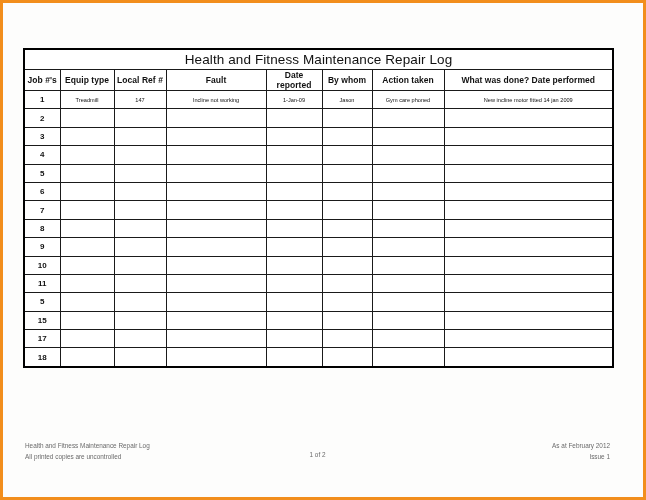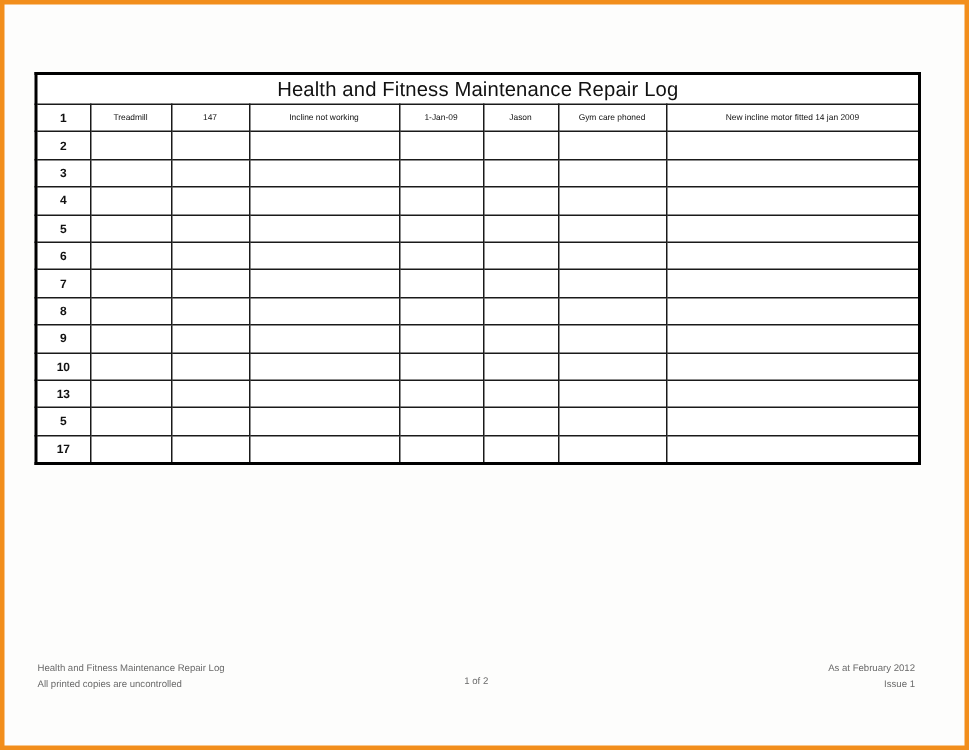--- a/index.html
+++ b/index.html
@@ -125,20 +125,30 @@
           <col class="c-fault">
         <col class="c-date">
           <col class="c-who">
           <col class="c-action">
           <col class="c-done">
       </colgroup>
       <tbody id="table-body">
         <tr class="title-row">
           <td colspan="8">Health and Fitness Maintenance Repair Log</td>
         </tr>
+        <tr class="header-row">
+          <td>Job #'s</td>
+          <td>Equip type</td>
+          <td>Local Ref #</td>
+          <td>Fault</td>
+          <td>Date reported</td>
+          <td>By whom</td>
+          <td>Action taken</td>
+          <td>What was done? Date performed</td>
+        </tr>
       <tr class="data-row">
             <td class="jobnum">1</td>
             <td>Treadmill</td>
             <td>147</td>
             <td>Incline not working</td>
             <td>1-Jan-09</td>
             <td>Jason</td>
             <td>Gym care phoned</td>
             <td>New incline motor fitted 14 jan 2009</td>
           </tr>
@@ -226,41 +236,61 @@
             <td class="jobnum">10</td>
             <td></td>
             <td></td>
             <td></td>
             <td></td>
             <td></td>
             <td></td>
             <td></td>
           </tr>
           <tr class="data-row">
-            <td class="jobnum">13</td>
+            <td class="jobnum">11</td>
             <td></td>
             <td></td>
             <td></td>
             <td></td>
             <td></td>
             <td></td>
             <td></td>
           </tr>
           <tr class="data-row">
             <td class="jobnum">5</td>
             <td></td>
             <td></td>
             <td></td>
             <td></td>
             <td></td>
             <td></td>
             <td></td>
           </tr>
           <tr class="data-row">
+            <td class="jobnum">15</td>
+            <td></td>
+            <td></td>
+            <td></td>
+            <td></td>
+            <td></td>
+            <td></td>
+            <td></td>
+          </tr>
+          <tr class="data-row">
             <td class="jobnum">17</td>
+            <td></td>
+            <td></td>
+            <td></td>
+            <td></td>
+            <td></td>
+            <td></td>
+            <td></td>
+          </tr>
+          <tr class="data-row">
+            <td class="jobnum">18</td>
             <td></td>
             <td></td>
             <td></td>
             <td></td>
             <td></td>
             <td></td>
             <td></td>
           </tr>
         </tbody>
     </table>

